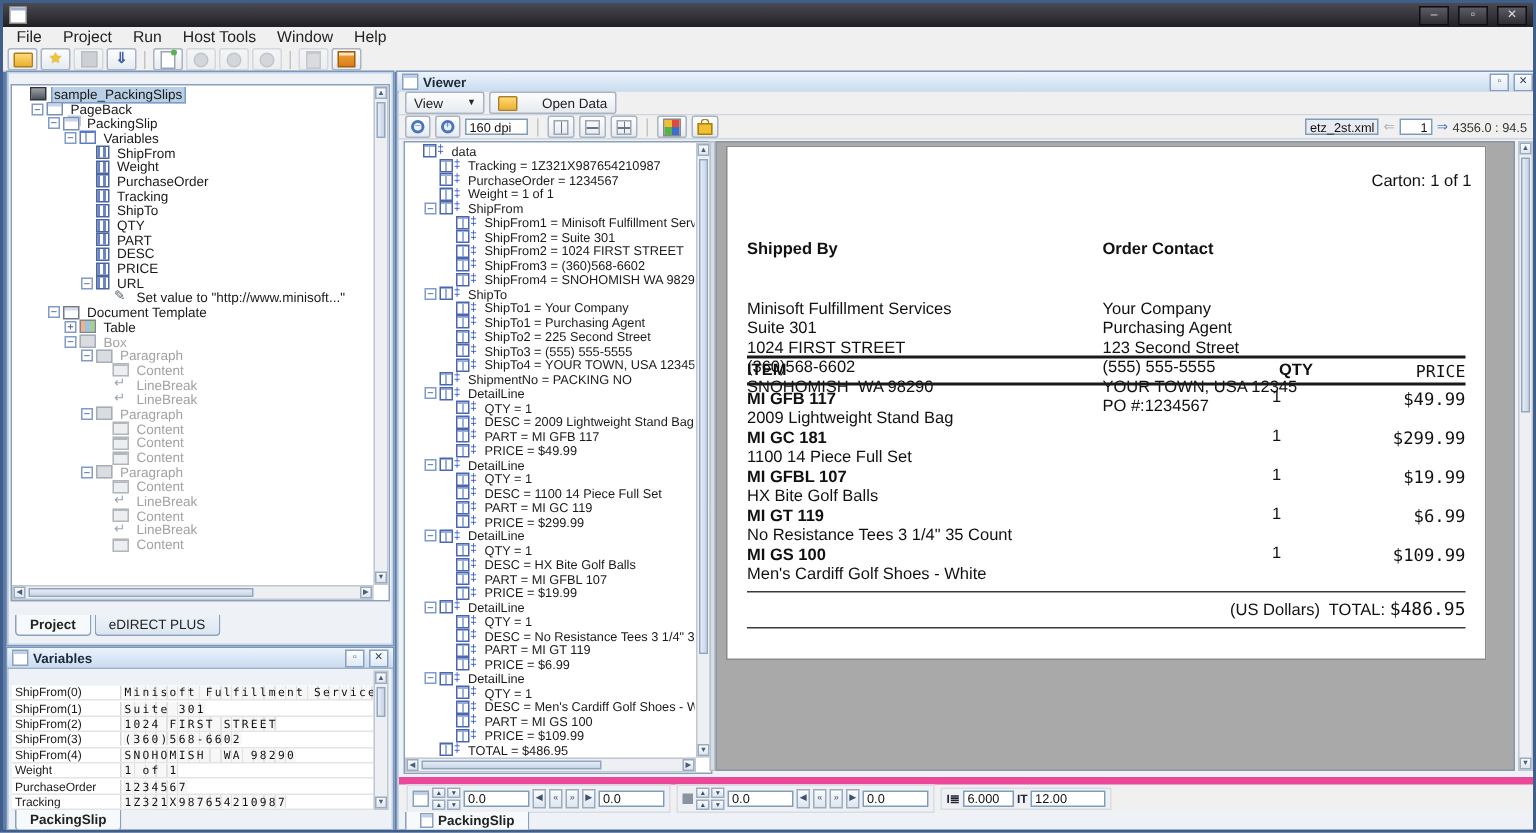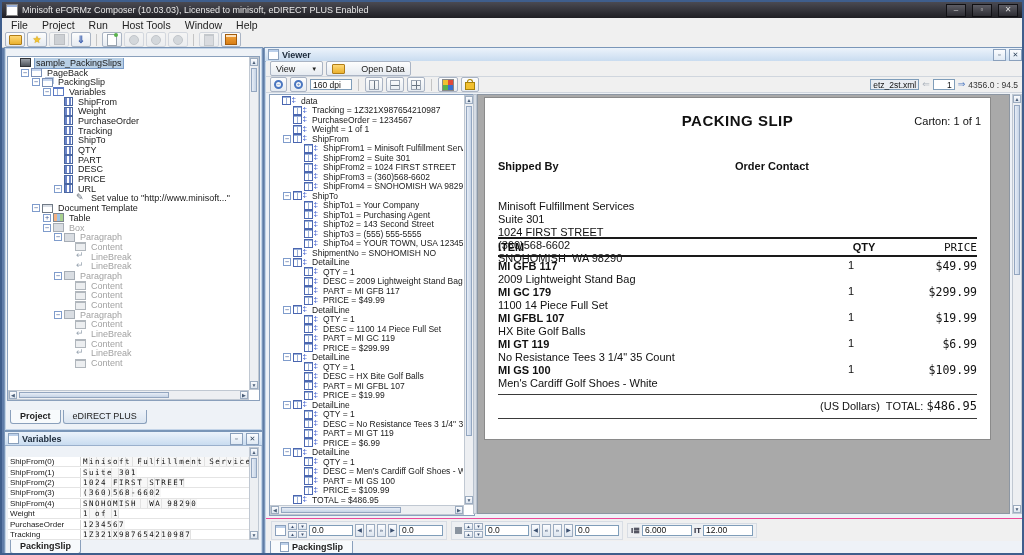--- a/index.html
+++ b/index.html
@@ -130,35 +130,34 @@
   .dpart{position:absolute;left:13px;top:3px;font-size:11px;font-weight:bold}
   .ddesc{position:absolute;left:13px;top:16px;font-size:11px}
   .dqty{position:absolute;left:351px;width:30px;top:2px;text-align:center;font-size:11px}
   .dprice{position:absolute;right:13px;top:2px;font-family:"DejaVu Sans Mono",monospace;font-size:11.5px}
   .trule1{position:absolute;left:13px;right:13px;top:296px;border-top:1px solid #3a3a3a}
   .totline{position:absolute;right:13px;top:301px;font-size:11px}
   .totline .mono{font-family:"DejaVu Sans Mono",monospace;font-size:12px}
   .trule2{position:absolute;left:13px;right:13px;top:320px;border-top:1px solid #3a3a3a}
   
   .bbar{position:absolute;left:1px;right:1px;top:470px;height:23px;background:#f0f0f0;
-    border-top:1px solid #ec4899;display:flex;align-items:center;gap:4px;padding-left:5px;box-sizing:border-box}
+    border-top:5px solid #ec4899;display:flex;align-items:center;gap:4px;padding-left:5px;box-sizing:border-box}
   .bgrp{display:flex;align-items:center;gap:2px;padding:1px 3px;border:1px solid #d8dde4;background:#eef0f3}
   .spin{display:grid;grid-template-columns:9px 9px;grid-auto-rows:7px;gap:1px}
   .spin div{background:linear-gradient(#fbfcfe,#dde5ef);border:1px solid #9cacc0;
     font:4.5px/6px "Liberation Sans",sans-serif;text-align:center;color:#3c5070;box-sizing:border-box}
   .abtn{width:9px;height:13px;background:linear-gradient(#fbfcfe,#dde5ef);border:1px solid #9cacc0;
     font:6px/11px "Liberation Sans",sans-serif;text-align:center;color:#3c5070;box-sizing:border-box;flex:none}
   .blbl{font-size:8px;color:#223;font-weight:bold;flex:none}
 </style>
 </head>
 <body>
 
 <div class="titlebar">
   <span class="app-ico"></span>
-  <span>Minisoft eFORMz Composer (10.03.03), Licensed to minisoft, eDIRECT PLUS Enabled</span>
   <span class="sp"></span>
   <span class="wbtn">–</span>
   <span class="wbtn">▫</span>
   <span class="wbtn">✕</span>
 </div>
 
 <div class="menubar" id="menubar">
     <span class="menu-item">File</span>
     <span class="menu-item">Project</span>
     <span class="menu-item">Run</span>
@@ -599,39 +598,39 @@
         <div class="trow">
           <span class="tsp" style="width: 22px;"></span>
           <span class="thgap"></span>
           <span class="ic ic-data"></span>
           <span class="tlabel">ShipTo1 = Purchasing Agent</span>
         </div>
         <div class="trow">
           <span class="tsp" style="width: 22px;"></span>
           <span class="thgap"></span>
           <span class="ic ic-data"></span>
-          <span class="tlabel">ShipTo2 = 143 Second Street</span>
+          <span class="tlabel">ShipTo2 = 225 Second Street</span>
         </div>
         <div class="trow">
           <span class="tsp" style="width: 22px;"></span>
           <span class="thgap"></span>
           <span class="ic ic-data"></span>
           <span class="tlabel">ShipTo3 = (555) 555-5555</span>
         </div>
         <div class="trow">
           <span class="tsp" style="width: 22px;"></span>
           <span class="thgap"></span>
           <span class="ic ic-data"></span>
           <span class="tlabel">ShipTo4 = YOUR TOWN, USA 12345</span>
         </div>
         <div class="trow">
           <span class="tsp" style="width: 11px;"></span>
           <span class="thgap"></span>
           <span class="ic ic-data"></span>
-          <span class="tlabel">ShipmentNo = SNOHOMISH NO</span>
+          <span class="tlabel">ShipmentNo = PACKING NO</span>
         </div>
         <div class="trow">
           <span class="tsp" style="width: 11px;"></span>
           <span class="thandle">−</span>
           <span class="ic ic-data"></span>
           <span class="tlabel">DetailLine</span>
         </div>
         <div class="trow">
           <span class="tsp" style="width: 22px;"></span>
           <span class="thgap"></span>
@@ -792,43 +791,43 @@
       <span class="sbtn" style="left:0;top:0">◀</span>
       <span class="sthumb hthumb" style="top:1px;bottom:1px;left:10px;width:120px"></span>
       <span class="sbtn" style="right:0;top:0">▶</span>
     </div>
   </div>
 
   <div class="splitter" style="left:208px;top:46px;width:4px;height:420px"></div>
 
   <div class="docpane" style="left:212px;top:46px;width:533px;height:420px">
     <div class="page" style="left:6px;top:2px;width:505px;height:341px">
-      <div class="doc-title">PACKING SLIP</div>
       <div class="carton">Carton: 1 of 1</div>
       <div class="addr" style="left:13px">
         <div class="hd">Shipped By</div>
         <div id="shipLines"><div>Minisoft Fulfillment Services</div><div>Suite 301</div><div>1024 FIRST STREET</div><div>(360)568-6602</div><div>SNOHOMISH  WA 98290</div></div>
       </div>
       <div class="addr" style="left:250px">
         <div class="hd">Order Contact</div>
+        <div id="contactLines"><div>Your Company</div><div>Purchasing Agent</div><div>123 Second Street</div><div>(555) 555-5555</div><div>YOUR TOWN, USA 12345</div><div>PO #:1234567</div></div>
       </div>
       <div class="dhead">
         <span class="h-item">ITEM</span>
         <span class="h-qty">QTY</span>
         <span class="h-price">PRICE</span>
       </div>
       <div class="dbody" id="docRows">
           <div class="drow">
             <span class="dpart">MI GFB 117</span>
             <span class="ddesc">2009 Lightweight Stand Bag</span>
             <span class="dqty">1</span>
             <span class="dprice">$49.99</span>
           </div>
           <div class="drow">
-            <span class="dpart">MI GC 179</span>
+            <span class="dpart">MI GC 181</span>
             <span class="ddesc">1100 14 Piece Full Set</span>
             <span class="dqty">1</span>
             <span class="dprice">$299.99</span>
           </div>
           <div class="drow">
             <span class="dpart">MI GFBL 107</span>
             <span class="ddesc">HX Bite Golf Balls</span>
             <span class="dqty">1</span>
             <span class="dprice">$19.99</span>
           </div>
@@ -887,21 +886,21 @@
         </span>
       <span class="field" style="width:44px">0.0</span>
       <span class="abtn">◀</span>
       <span class="abtn">«</span>
       <span class="abtn">»</span>
       <span class="abtn">▶</span>
       <span class="field" style="width:44px">0.0</span>
     </span>
     <span class="bgrp">
       <span class="blbl">I≣</span>
-      <span class="field" style="width:50px">6.000</span>
+      <span class="field" style="width:34px">6.000</span>
       <span class="blbl">IT</span>
       <span class="field" style="width:50px">12.00</span>
     </span>
   </div>
 
   <div class="tabrow" style="left:0;top:493px">
     <span class="tab active">
       <span class="pt-ico"></span>
       <span>PackingSlip</span>
     </span>

